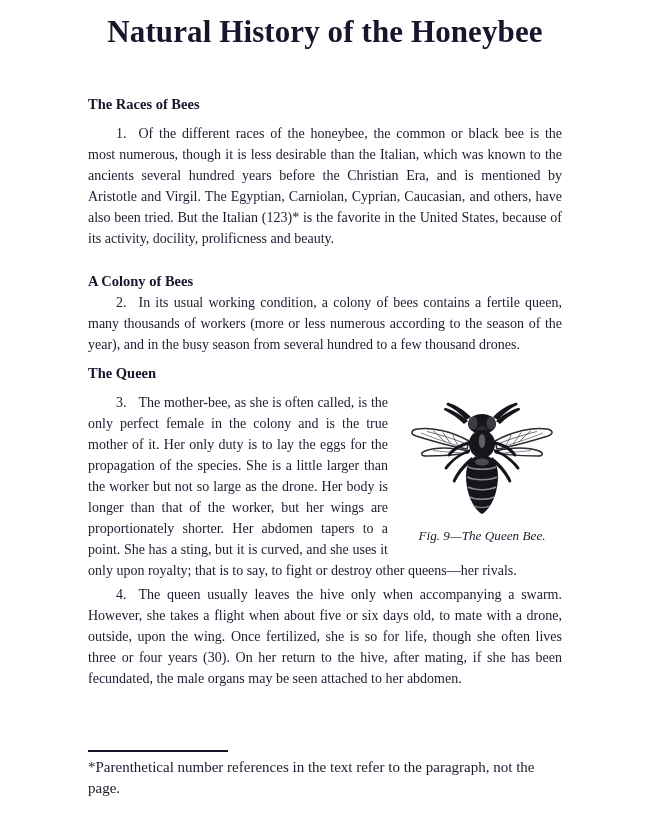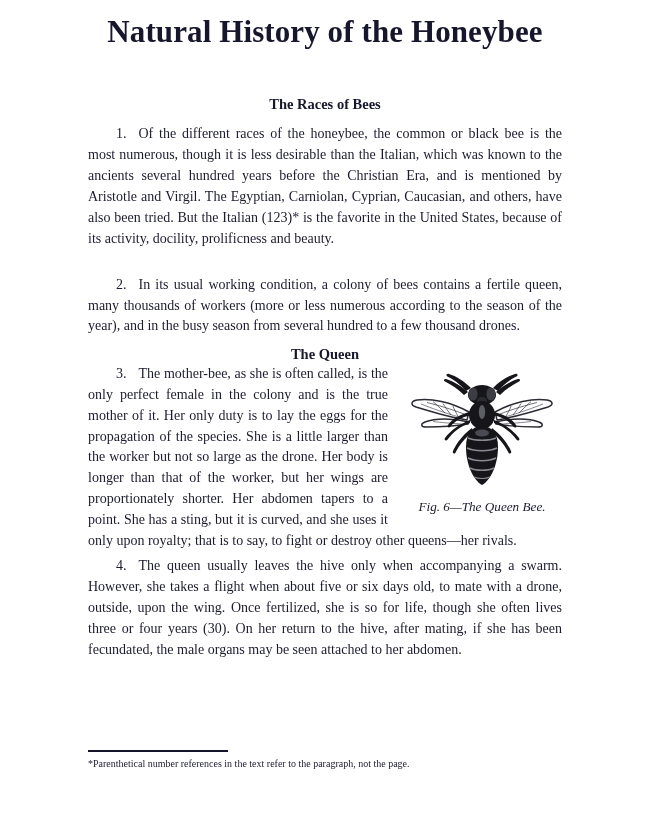--- a/index.html
+++ b/index.html
@@ -37,21 +37,20 @@
     font-weight: bold;
     line-height: 1.28;
     color: #16162c;
     margin: 0;
     padding-top: 12px;
     letter-spacing: 0.1px;
   }
 
   
   .section-heading {
-    text-align: center;
     font-size: 14.5px;
     font-weight: bold;
     color: #16162c;
     margin: 0;
     line-height: 1.2;
   }
   .h-races  { margin-top: 44px; }
   .h-colony { margin-top: 23px; }
   .h-queen  { margin-top: 9px; }
 
@@ -60,22 +59,22 @@
     font-size: 14px;
     line-height: 1.495;
     text-align: justify;
     text-justify: inter-word;
     margin: 0;
     text-indent: 28px;
     color: #1b1b2f;
     hyphens: none;
   }
   p.p1 { margin-top: 11px; }
-  p.p2 { margin-top: 25px; }
-  p.p3 { }
+  p.p2 { margin-top: 3px; }
+  p.p3 { margin-top: 11px; }
   p.p4 { margin-top: 4px; }
 
   .pnum { }
   .pnum-gap { display: inline-block; width: 12px; }
 
   
   .figure {
     float: right;
     width: 160px;
     margin: 4px 0 2px 14px;
@@ -104,21 +103,21 @@
     top: 750px;
     width: 474px;
   }
   .footnote-rule {
     width: 140px;
     height: 2px;
     background: #14142a;
     margin: 0 0 5px 0;
   }
   .footnote-text {
-    font-size: 10px;
+    font-size: 15px;
     line-height: 1.4;
     color: #1b1b2f;
     margin: 0;
   }
 
   .clearfix::after { content: ""; display: block; clear: both; }
 </style>
 </head>
 <body>
 
@@ -127,20 +126,21 @@
   <div class="content">
 
     <h1 class="doc-title">Natural History of the Honeybee</h1>
 
     <h2 class="section-heading h-races">The Races of Bees</h2>
 
     <p class="body p1">
       <span class="pnum">1.</span><span class="pnum-gap"></span><span>Of the different races of the honeybee, the common or black bee is the most numerous, though it is less desirable than the Italian, which was known to the ancients several hundred years before the Christian Era, and is mentioned by Aristotle and Virgil. The Egyptian, Carniolan, Cyprian, Caucasian, and others, have also been tried. But the Italian (123)* is the favorite in the United States, because of its activity, docility, prolificness and beauty.</span>
     </p>
 
+    <h2 class="section-heading h-colony">A Colony of Bees</h2>
 
     <p class="body p2">
       <span class="pnum">2.</span><span class="pnum-gap"></span><span>In its usual working condition, a colony of bees contains a fertile queen, many thousands of workers (more or less numerous according to the season of the year), and in the busy season from several hundred to a few thousand drones.</span>
     </p>
 
     <h2 class="section-heading h-queen">The Queen</h2>
 
     <div class="clearfix">
 
       <div class="figure">
@@ -187,21 +187,21 @@
 
             <path d="M75 58 C85 58 91 66 91 79 C91 96 84 112 75 117 C66 112 59 96 59 79 C59 66 65 58 75 58 Z"></path>
             <path d="M61 70 C68 73 82 73 89 70" fill="none" stroke="#8a8a92" stroke-width="1.5"></path>
             <path d="M60 80 C67 83.5 83 83.5 90 80" fill="none" stroke="#8a8a92" stroke-width="1.5"></path>
             <path d="M61 90 C68 93.5 82 93.5 89 90" fill="none" stroke="#8a8a92" stroke-width="1.5"></path>
             <path d="M63 100 C69 103 81 103 87 100" fill="none" stroke="#8a8a92" stroke-width="1.4"></path>
             <path d="M67 109 C71 111 79 111 83 109" fill="none" stroke="#8a8a92" stroke-width="1.2"></path>
             <ellipse cx="75" cy="65" rx="7" ry="3.4" fill="#4a4a52"></ellipse>
           </g>
         </svg>
-        <div class="figure-caption">Fig. 6—The Queen Bee.</div>
+        <div class="figure-caption">Fig. 9—The Queen Bee.</div>
       </div>
 
       <p class="body p3">
         <span class="pnum">3.</span><span class="pnum-gap"></span><span>The mother-bee, as she is often called, is the only perfect female in the colony and is the true mother of it. Her only duty is to lay the eggs for the propagation of the species. She is a little larger than the worker but not so large as the drone. Her body is longer than that of the worker, but her wings are proportionately shorter. Her abdomen tapers to a point. She has a sting, but it is curved, and she uses it only upon royalty; that is to say, to fight or destroy other queens—her rivals.</span>
       </p>
 
       <p class="body p4">
         <span class="pnum">4.</span><span class="pnum-gap"></span><span>The queen usually leaves the hive only when accompanying a swarm. However, she takes a flight when about five or six days old, to mate with a drone, outside, upon the wing. Once fertilized, she is so for life, though she often lives three or four years (30). On her return to the hive, after mating, if she has been fecundated, the male organs may be seen attached to her abdomen.</span>
       </p>
 

